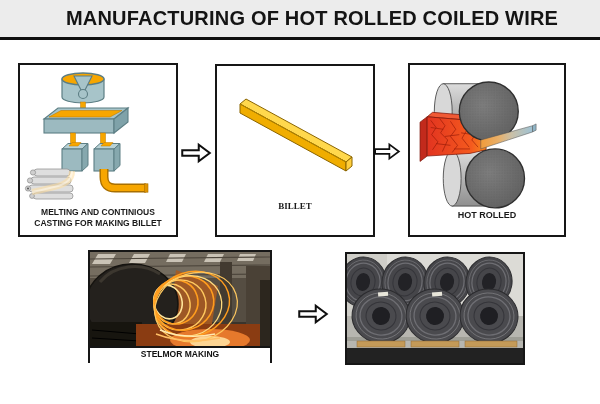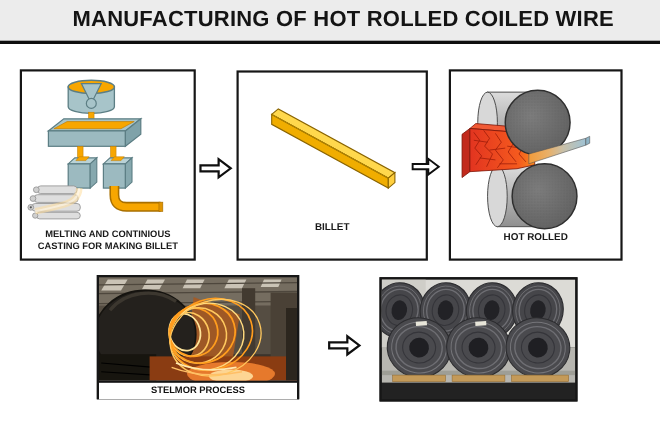--- a/index.html
+++ b/index.html
@@ -93,21 +93,21 @@
       <path d="M84 104 L84 112 Q84 123 95 123 L126 123" fill="none" stroke="#f7a600" stroke-width="6.2"></path>
       <rect x="124.5" y="118.8" width="3.5" height="8.4" fill="#e09400" stroke="#a86f00" stroke-width="0.6"></rect>
     </svg>
     <div class="caption" style="bottom:6px;">MELTING AND CONTINIOUS CASTING FOR MAKING BILLET</div>
   </div>
 
   <svg class="flow-arrow" style="left:180px;top:142px;" width="32" height="22" viewBox="0 0 34 24">
     <polygon points="2,9 20,9 20,3 32,12 20,21 20,15 2,15" fill="#ffffff" stroke="#0f0f0f" stroke-width="2.2" stroke-linejoin="miter"></polygon>
   </svg>
 
-  <div class="pbox" style="left:215px;top:64px;width:174px;height:173px;">
+  <div class="pbox" style="left:215px;top:64px;width:160px;height:173px;font-family:Liberation Serif, serif;">
     <svg width="154" height="138" viewBox="0 0 154 138">
       <polygon points="22,38 128,96 134,91 28,33" fill="#ffd84d" stroke="#8a6400" stroke-width="1"></polygon>
       <polygon points="22,38 128,96 128,105 22,47" fill="#f0ad00" stroke="#8a6400" stroke-width="1"></polygon>
       <polygon points="128,96 134,91 134,100 128,105" fill="#ffcf3e" stroke="#8a6400" stroke-width="1"></polygon>
       <line x1="22" y1="38" x2="128" y2="96" stroke="#b98c00" stroke-width="0.8"></line>
     </svg>
     <div class="caption" style="bottom:22px;font-size:9px;">BILLET</div>
   </div>
 
   <svg class="flow-arrow" style="left:369px;top:142px;" width="36" height="19" viewBox="0 0 34 24">
@@ -209,21 +209,21 @@
         <ellipse cx="90" cy="53" rx="26" ry="25" stroke="#ffc85e" stroke-width="1.4" transform="rotate(-16 90 53)"></ellipse>
         <ellipse cx="94" cy="51" rx="30" ry="27" stroke="#ff9d1e" stroke-width="1.6" transform="rotate(-17 94 51)"></ellipse>
         <ellipse cx="98" cy="54" rx="34" ry="30" stroke="#ffda7e" stroke-width="1.3" transform="rotate(-17 98 54)"></ellipse>
         <ellipse cx="102" cy="52" rx="38" ry="32" stroke="#ff9d1e" stroke-width="1.5" transform="rotate(-18 102 52)"></ellipse>
         <ellipse cx="106" cy="55" rx="42" ry="34" stroke="#ffc85e" stroke-width="1.2" transform="rotate(-18 106 55)"></ellipse>
         <path d="M70 78 Q95 88 125 82" stroke="#ffe9b0" stroke-width="1.6"></path>
         <path d="M66 82 Q95 93 130 86" stroke="#ffbf66" stroke-width="1.4"></path>
       </g>
       <rect x="170" y="28" width="10" height="66" fill="#2c261e"></rect>
     </svg>
-    <div class="photolabel">STELMOR PROCESS</div>
+    <div class="photolabel">STELMOR MAKING</div>
   </div>
 
   <svg class="flow-arrow" style="left:293px;top:303px;" width="40" height="22" viewBox="0 0 34 24">
     <polygon points="2,9 20,9 20,3 32,12 20,21 20,15 2,15" fill="#ffffff" stroke="#0f0f0f" stroke-width="2.2" stroke-linejoin="miter"></polygon>
   </svg>
 
   <div class="photobox" style="left:345px;top:252px;width:180px;height:113px;">
     <svg viewBox="0 0 176 94" preserveAspectRatio="none">
       <rect x="0" y="0" width="176" height="62" fill="#dcdbd6"></rect>
       <rect x="0" y="0" width="40" height="62" fill="#cfcec8"></rect>

